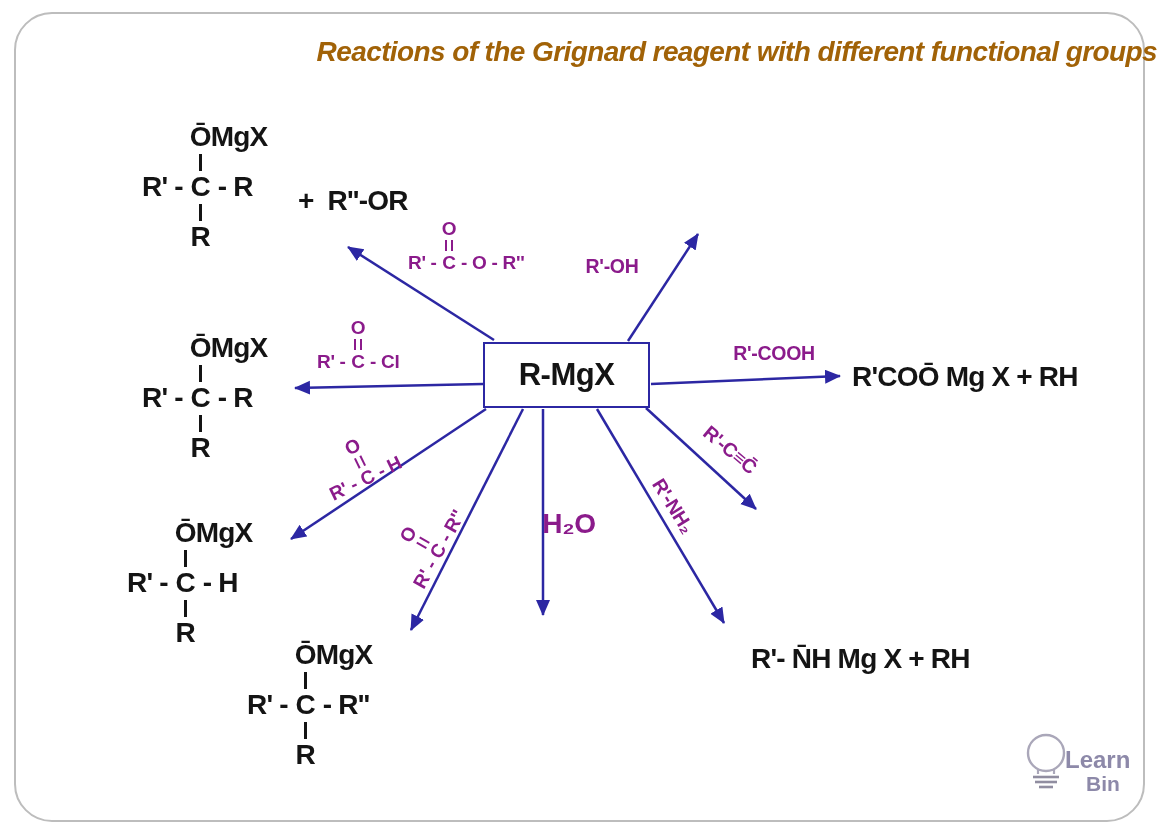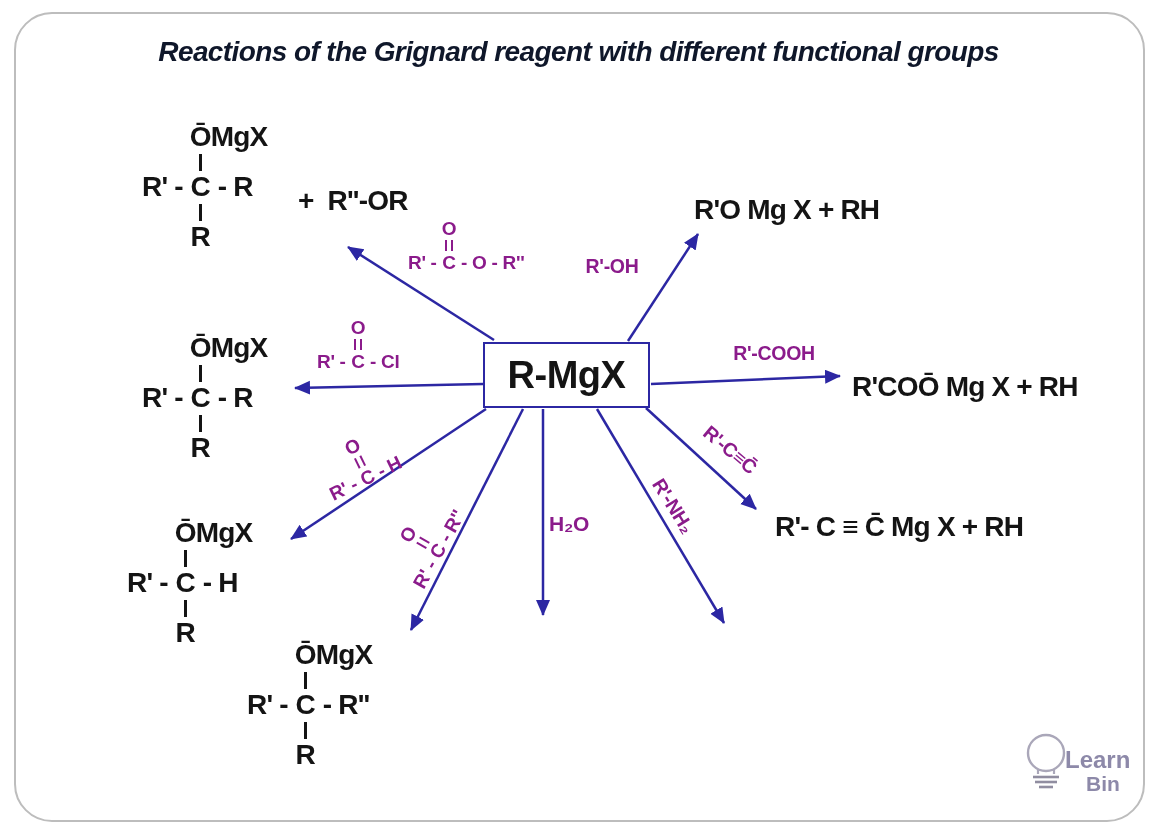--- a/index.html
+++ b/index.html
@@ -5,28 +5,28 @@
   html,body{margin:0;padding:0;background:#ffffff;}
   #canvas{
     position:relative;width:1157px;height:832px;background:#ffffff;overflow:hidden;
     font-family:"Liberation Sans","DejaVu Sans",sans-serif;
   }
   .frame{
     position:absolute;left:14px;top:12px;width:1127px;height:806px;
     border:2px solid #bdbdbd;border-radius:38px;pointer-events:none;
   }
   .title{
-    position:absolute;left:0;top:36px;width:100%;text-align:center;
-    font-size:28px;font-weight:bold;font-style:italic;color:#0f172a;letter-spacing:-0.6px;
+    position:absolute;left:0;top:36px;width:100%;text-align:right;
+    font-size:28px;font-weight:bold;font-style:italic;color:#a16207;letter-spacing:-0.6px;
   }
   svg.overlay{position:absolute;left:0;top:0;}
   .centerbox{
     position:absolute;left:483px;top:342px;width:167px;height:66px;
     border:2.4px solid #2c27a3;background:#ffffff;display:flex;align-items:center;justify-content:center;
-    font-size:38px;font-weight:bold;color:#141414;letter-spacing:-0.5px;box-sizing:border-box;
+    font-size:31px;font-weight:bold;color:#141414;letter-spacing:-0.5px;box-sizing:border-box;
   }
   
   .fstruct{position:absolute;display:grid;grid-template-columns:auto auto auto;}
   .fc{white-space:pre;display:block;}
   .fl{text-align:right}.fm{text-align:center}.fr{text-align:left}
   .prod{font-size:28px;font-weight:bold;color:#141414;letter-spacing:-0.8px;line-height:30px;}
   .prod .bond{height:20px;display:flex;align-items:center;justify-content:center;}
   .prod .bond i{display:block;width:3px;height:17px;background:#141414;}
   .ptext{
     position:absolute;font-size:28px;font-weight:bold;color:#141414;
@@ -84,41 +84,40 @@
       <span class="fc fr"> - R</span>
     <span class="fc fl"></span>
       <span class="fc fm bond"><i></i></span>
       <span class="fc fr"></span>
     <span class="fc fl"></span>
       <span class="fc fm">R</span>
       <span class="fc fr"></span>
   </div>
   <div class="ptext" style="left:298px;top:184px">+  R''-OR</div>
 
-  <div class="ptext" style="left:694px;top:193px">R'O Mg X + RH</div>
 
   <div class="fstruct prod" style="left:142px;top:333px">
     <span class="fc fl"></span>
       <span class="fc fm">Ō</span>
       <span class="fc fr">MgX</span>
     <span class="fc fl"></span>
       <span class="fc fm bond"><i></i></span>
       <span class="fc fr"></span>
     <span class="fc fl">R' - </span>
       <span class="fc fm">C</span>
       <span class="fc fr"> - R</span>
     <span class="fc fl"></span>
       <span class="fc fm bond"><i></i></span>
       <span class="fc fr"></span>
     <span class="fc fl"></span>
       <span class="fc fm">R</span>
       <span class="fc fr"></span>
   </div>
 
-  <div class="ptext" style="left:852px;top:370px">R'COŌ Mg X + RH</div>
+  <div class="ptext" style="left:852px;top:360px">R'COŌ Mg X + RH</div>
 
   <div class="fstruct prod" style="left:127px;top:518px">
     <span class="fc fl"></span>
       <span class="fc fm">Ō</span>
       <span class="fc fr">MgX</span>
     <span class="fc fl"></span>
       <span class="fc fm bond"><i></i></span>
       <span class="fc fr"></span>
     <span class="fc fl">R' - </span>
       <span class="fc fm">C</span>
@@ -143,22 +142,22 @@
       <span class="fc fr"> - R''</span>
     <span class="fc fl"></span>
       <span class="fc fm bond"><i></i></span>
       <span class="fc fr"></span>
     <span class="fc fl"></span>
       <span class="fc fm">R</span>
       <span class="fc fr"></span>
   </div>
 
 
-  <div class="ptext" style="left:775px;top:510px">R'- C ≡ C̄ Mg X + RH</div>
-
+
+  <div class="ptext" style="left:751px;top:642px">R'- N̄H Mg X + RH</div>
 
   <div class="fstruct rstruct" style="left:408px;top:218px">
     <span class="fc fl"></span>
       <span class="fc fm">O</span>
       <span class="fc fr"></span>
     <span class="fc fl"></span>
       <span class="fc fm dbond"><i></i><i></i></span>
       <span class="fc fr"></span>
     <span class="fc fl">R' - </span>
       <span class="fc fm">C</span>
@@ -207,21 +206,21 @@
       <span class="fc fl"></span>
         <span class="fc fm dbond"><i></i><i></i></span>
         <span class="fc fr"></span>
       <span class="fc fl">R' - </span>
         <span class="fc fm">C</span>
         <span class="fc fr"> - R''</span>
     </div>
   </div>
 
   <div class="anchor" style="left:569px;top:524px;--a:0deg">
-    <span class="rlabel" style="position:relative;font-size:21px">H₂O</span>
+    <span class="rlabel" style="position:relative;font-size:28px">H₂O</span>
   </div>
 
   <div class="anchor" style="left:673px;top:506px;--a:58deg">
     <span class="rlabel" style="position:relative">R'-NH₂</span>
   </div>
 
   <div class="anchor" style="left:730px;top:450px;--a:40deg">
     <span class="rlabel" style="position:relative">R'-C≡C̄</span>
   </div>
 

